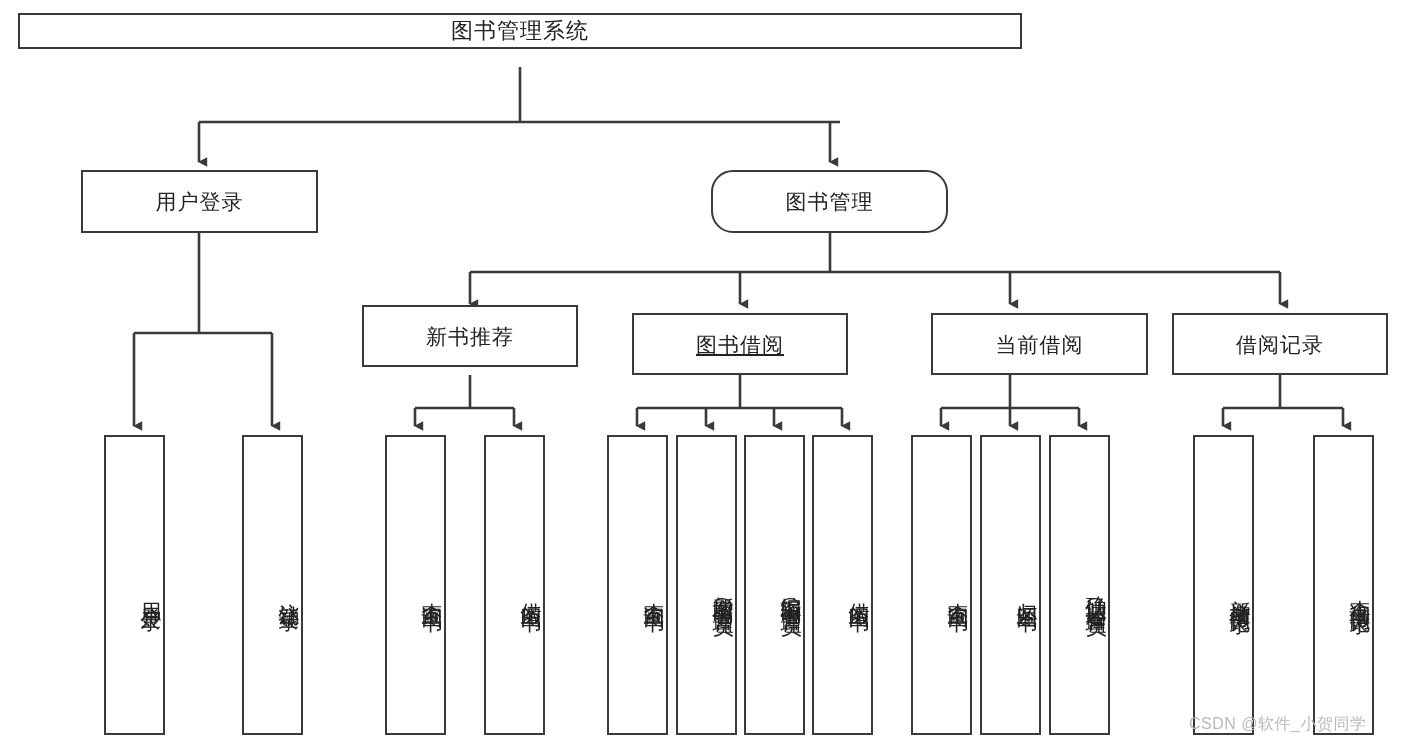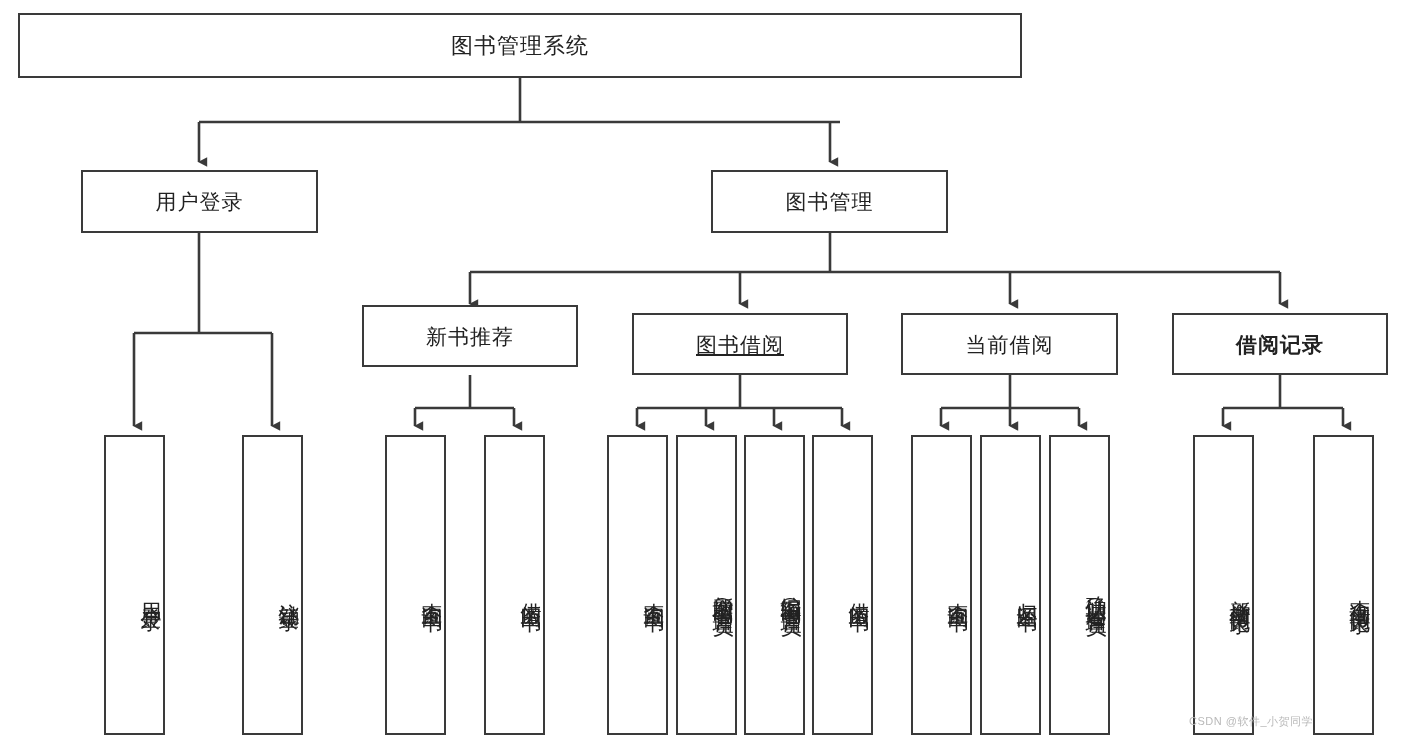--- a/index.html
+++ b/index.html
@@ -43,21 +43,21 @@
   }
   .node.v-node .vlabel{
     writing-mode:vertical-rl;
     text-orientation:upright;
     display:block;
     white-space:normal;
   }
   #watermark{
     position:absolute;
     left:1189px;top:714px;
-    font-size:11px;
+    font-size:16px;
     color:#b9b9b9;
     white-space:nowrap;
     letter-spacing:0.5px;
     font-family:"Liberation Sans","DejaVu Sans",sans-serif;
   }
 </style>
 </head>
 <body>
 
 <div id="diagram-root">
@@ -105,33 +105,33 @@
       <path d="M1010,408 L1010,426" marker-end="url(#arw)"></path>
       <path d="M1079,408 L1079,426" marker-end="url(#arw)"></path>
 
       <path d="M1280,375 L1280,408"></path>
       <path d="M1223,408 L1343,408"></path>
       <path d="M1223,408 L1223,426" marker-end="url(#arw)"></path>
       <path d="M1343,408 L1343,426" marker-end="url(#arw)"></path>
     </g>
   </svg>
 
-  <div class="node h-node root-node" style="left:18px;top:13px;width:1004px;height:65px;">图书管理系统</div>
+  <div class="node h-node root-node" style="left:18px;top:13px;width:1004px;height:36px;">图书管理系统</div>
 
   <div class="node h-node" style="left:81px;top:170px;width:237px;height:63px;">用户登录</div>
 
-  <div class="node h-node" style="left:711px;top:170px;width:237px;height:63px;">图书管理</div>
+  <div class="node h-node" style="left:711px;top:170px;width:237px;height:63px;border-radius:22px;">图书管理</div>
 
   <div class="node h-node" style="left:362px;top:305px;width:216px;height:62px;">新书推荐</div>
 
   <div class="node h-node" style="left:632px;top:313px;width:216px;height:62px;text-decoration:underline;">图书借阅</div>
 
-  <div class="node h-node" style="left:901px;top:313px;width:217px;height:62px;">当前借阅</div>
+  <div class="node h-node" style="left:931px;top:313px;width:217px;height:62px;">当前借阅</div>
 
-  <div class="node h-node" style="left:1172px;top:313px;width:216px;height:62px;font-weight:bold;">借阅记录</div>
+  <div class="node h-node" style="left:1172px;top:313px;width:216px;height:62px;">借阅记录</div>
 
   <div class="node v-node" style="left:104px;top:435px;width:61px;height:300px;">
     <span class="vlabel">用户登录</span>
   </div>
 
   <div class="node v-node" style="left:242px;top:435px;width:61px;height:300px;">
     <span class="vlabel">注销登录</span>
   </div>
 
   <div class="node v-node" style="left:385px;top:435px;width:61px;height:300px;">

